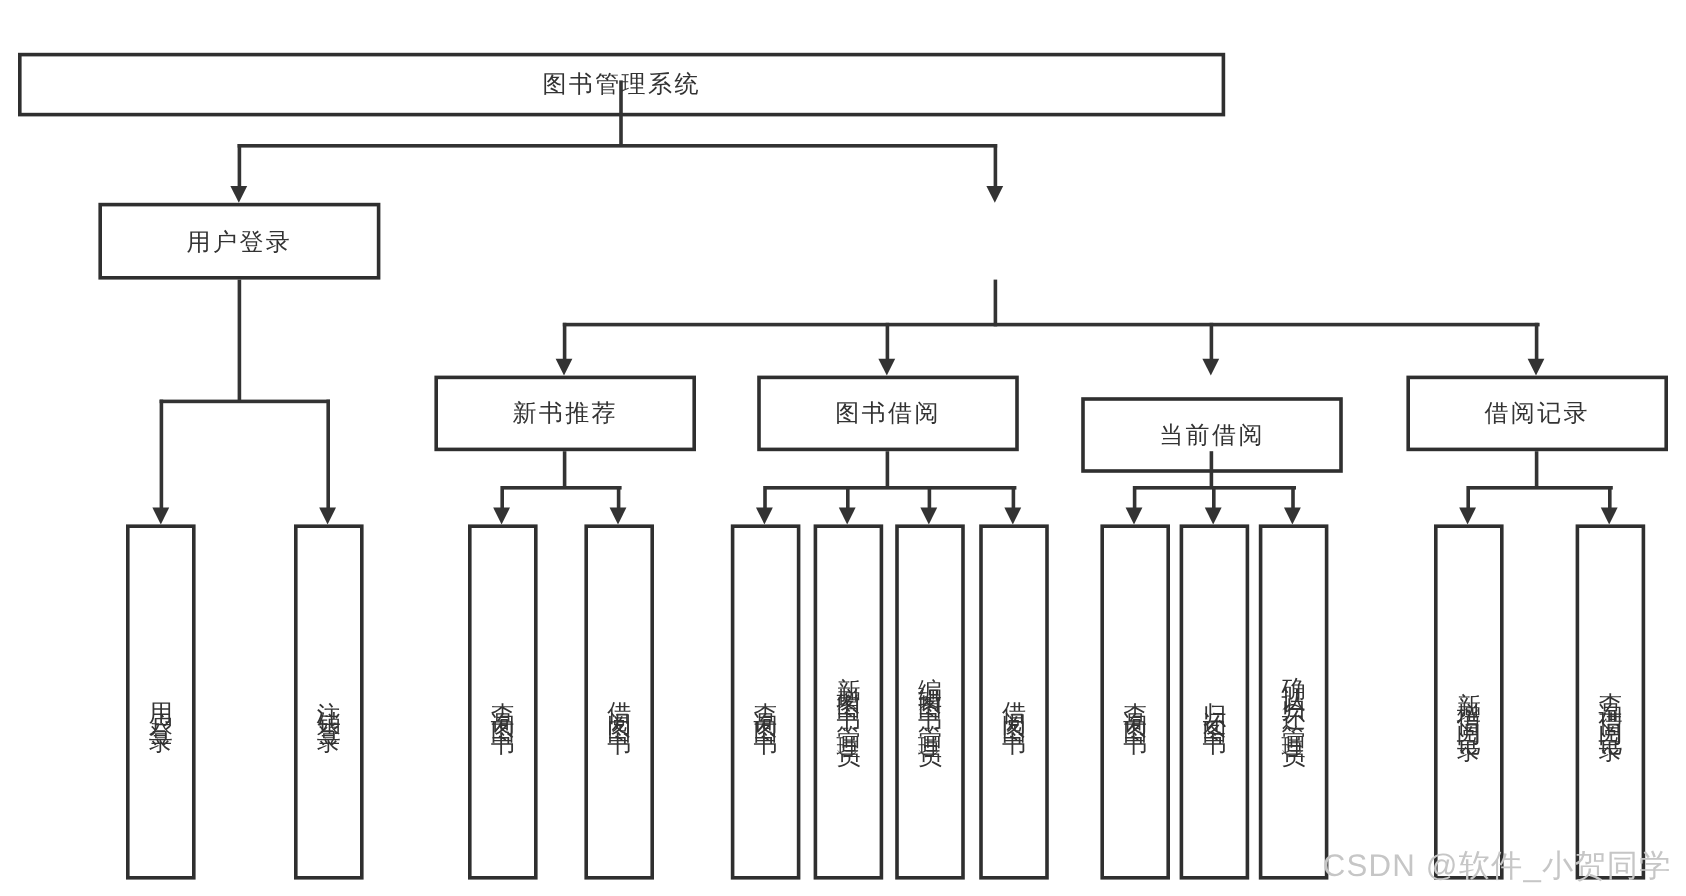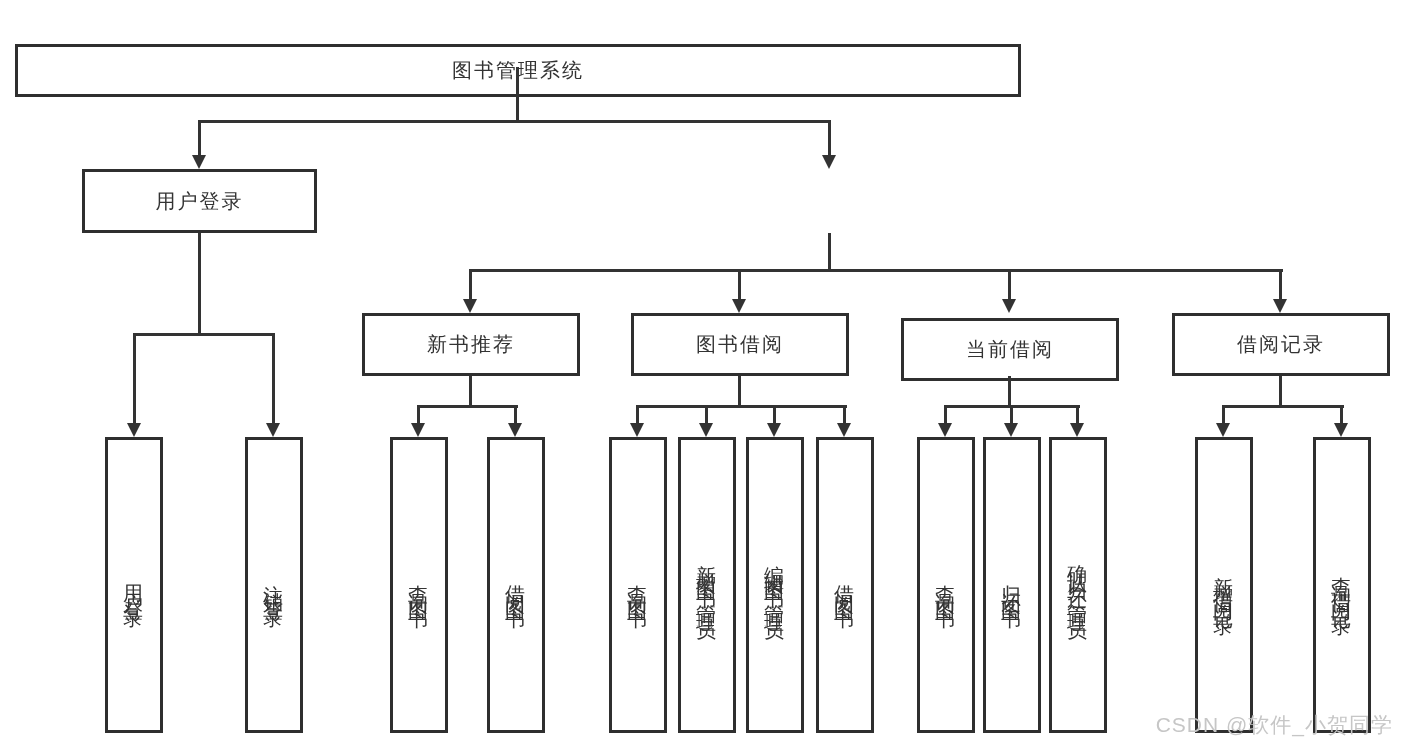--- a/index.html
+++ b/index.html
@@ -47,21 +47,21 @@
   .v{position:absolute;width:3px;background:#333333;}
   .arrow{
     position:absolute;width:0;height:0;
     border-left:7px solid transparent;
     border-right:7px solid transparent;
     border-top:14px solid #333333;
   }
   .watermark{
     position:absolute;
     right:12px;bottom:8px;
-    font-size:21px;
+    font-size:26px;
     color:#c6c6c6;
     letter-spacing:1px;
   }
 </style>
 </head>
 <body>
 
 <div id="canvas">
 
   <div class="box" style="left:15px;top:14px;width:1006px;height:53px;margin-top:30px;">
@@ -96,21 +96,21 @@
   <div class="arrow" style="left:1002px;top:299px;"></div>
   <div class="v" style="left:1279px;top:269px;height:31px;"></div>
   <div class="arrow" style="left:1273px;top:299px;"></div>
 
   <div class="box" style="left:362px;top:313px;width:218px;height:63px;">
     <span>新书推荐</span>
   </div>
   <div class="box" style="left:631px;top:313px;width:218px;height:63px;">
     <span>图书借阅</span>
   </div>
-  <div class="box" style="left:901px;top:318px;width:218px;height:63px;text-align:right;">
+  <div class="box" style="left:901px;top:331px;width:218px;height:63px;text-align:right;">
     <span>当前借阅</span>
   </div>
   <div class="box" style="left:1172px;top:313px;width:218px;height:63px;">
     <span>借阅记录</span>
   </div>
 
   <div class="v" style="left:469px;top:376px;height:31px;"></div>
   <div class="h" style="left:418px;top:405px;width:100px;"></div>
   <div class="v" style="left:417px;top:405px;height:19px;"></div>
   <div class="arrow" style="left:411px;top:423px;"></div>

